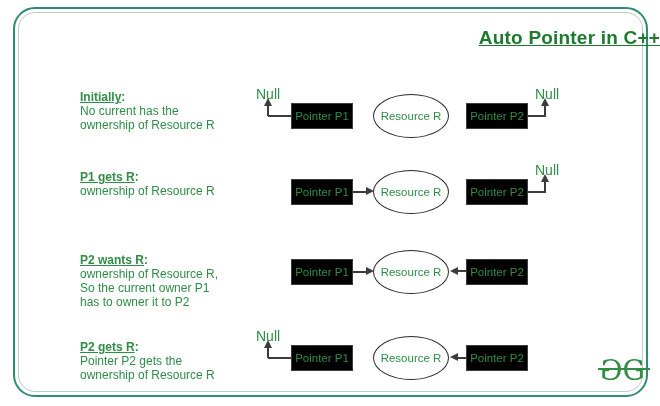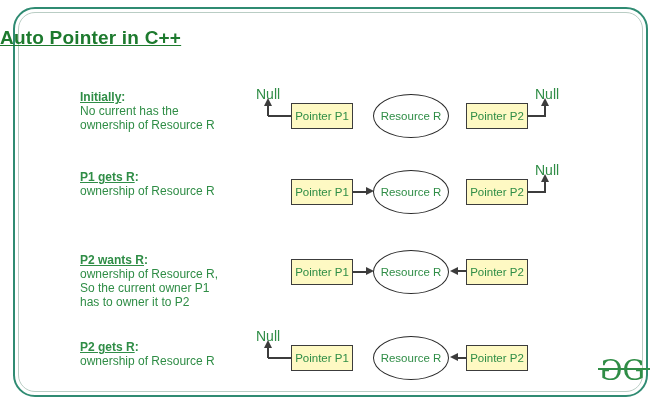--- a/index.html
+++ b/index.html
@@ -10,28 +10,28 @@
   }
   html,body{margin:0;padding:0;background:#fff;}
   .stage{
     position:relative;width:660px;height:406px;background:#fff;overflow:hidden;
     font-family:"Liberation Sans", sans-serif;
   }
   .frame-outer{position:absolute;top:7px;bottom:9px;left:13px;right:12px;
     border:2px solid var(--frame);border-radius:22px;}
   .frame-inner{position:absolute;top:12px;bottom:14px;left:18px;right:17px;
     border:1px solid #b9cdc4;border-radius:17px;}
-  .title{position:absolute;top:27px;left:0;width:100%;text-align:left;
+  .title{position:absolute;top:27px;left:0;width:100%;text-align:right;
     color:var(--title-g);font-size:19px;font-weight:bold;
     text-decoration:underline;letter-spacing:.2px;}
   .desc{position:absolute;left:80px;color:var(--g);font-size:12px;line-height:14px;}
   .hd{font-weight:bold;}
   .hd-u{text-decoration:underline;}
   .pbox{position:absolute;width:62px;height:26px;border:1.5px solid var(--ink);
-    background:#fef9c3;color:var(--g);font-size:11.5px;
+    background:#000000;color:var(--g);font-size:11.5px;
     display:flex;align-items:center;justify-content:center;box-sizing:border-box;}
   .ellipse{position:absolute;width:76px;height:44px;border:1.5px solid #2a2a2a;
     border-radius:50%;background:#fff;color:var(--g);font-size:11.5px;
     display:flex;align-items:center;justify-content:center;box-sizing:border-box;}
   .hline{position:absolute;height:2px;background:var(--ink);}
   .vline{position:absolute;width:2px;background:var(--ink);}
   .dash{position:absolute;height:0;border-top:2px dashed var(--ink);}
   .arr-r{position:absolute;width:0;height:0;border-top:4px solid transparent;
     border-bottom:4px solid transparent;border-left:8px solid var(--ink);}
   .arr-l{position:absolute;width:0;height:0;border-top:4px solid transparent;
@@ -98,20 +98,21 @@
   <div class="pbox" style="left:291px;top:259px">Pointer P1</div>
   <div class="hline" style="left:353px;top:271px;width:14px"></div>
   <div class="arr-r" style="left:366px;top:267px"></div>
   <div class="ellipse" style="left:373px;top:250px">Resource R</div>
   <div class="arr-l" style="left:450px;top:267px"></div>
   <div class="dash" style="left:457px;top:270px;width:9px"></div>
   <div class="pbox" style="left:466px;top:259px">Pointer P2</div>
 
   <div class="desc" style="top:340px">
     <div class="hd"><span class="hd-u">P2 gets R</span><span>:</span></div>
+    <div>Pointer P2 gets the</div>
     <div>ownership of Resource R</div>
   </div>
 
   <div class="nul" style="left:256px;top:328px">Null</div>
   <div class="arr-u" style="left:264px;top:340px"></div>
   <div class="vline" style="left:267px;top:346px;height:12px"></div>
   <div class="hline" style="left:268px;top:357px;width:23px"></div>
   <div class="pbox" style="left:291px;top:345px">Pointer P1</div>
   <div class="ellipse" style="left:373px;top:336px">Resource R</div>
   <div class="arr-l" style="left:450px;top:353px"></div>

